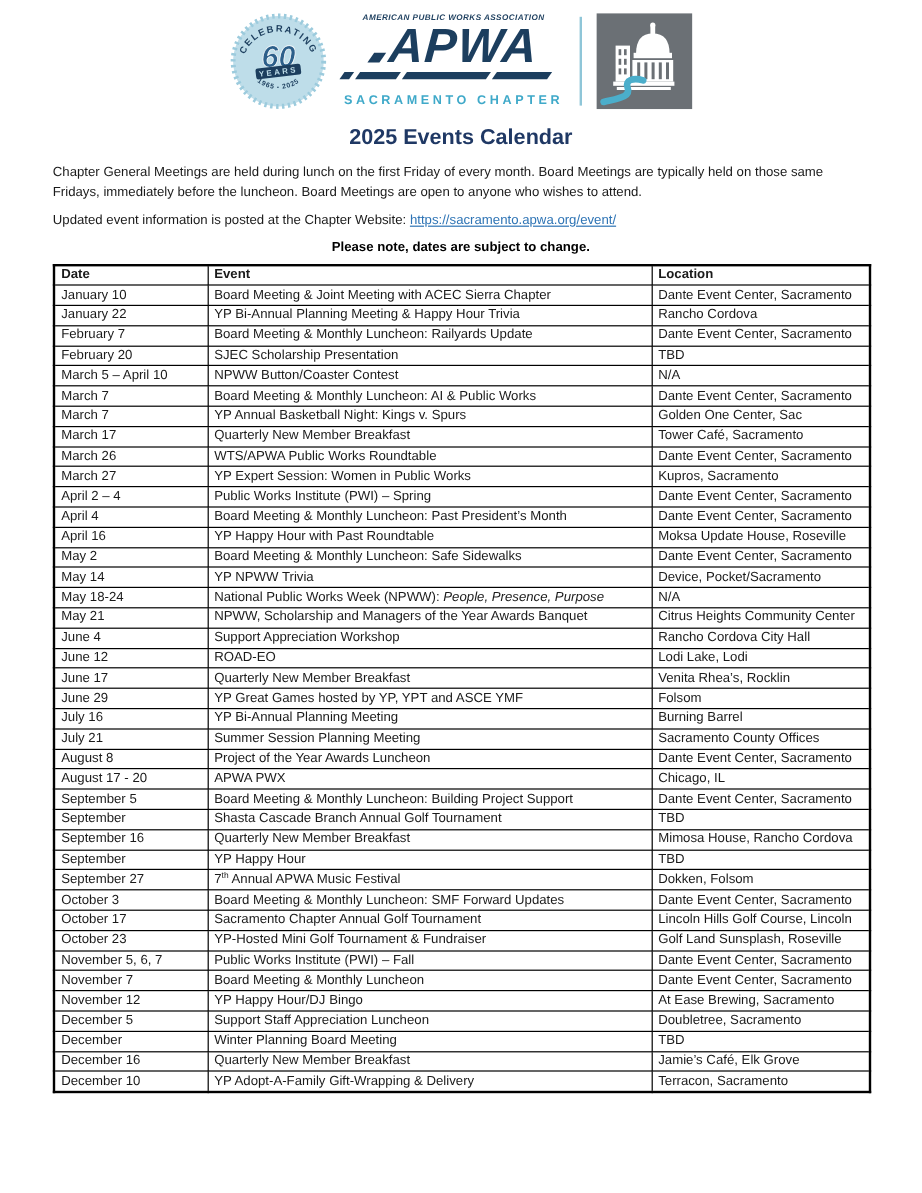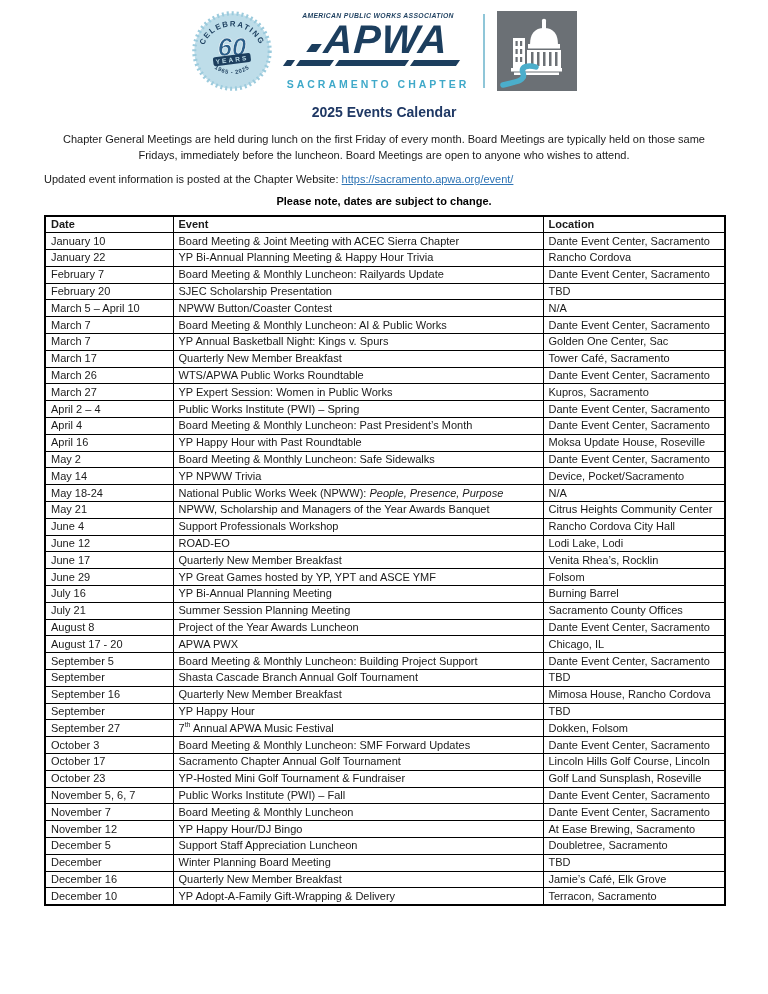--- a/index.html
+++ b/index.html
@@ -22,23 +22,23 @@
     font-size:40px; font-weight:800; font-style:italic; color:var(--logo_navy);
     line-height:38px; letter-spacing:1px; transform:skewX(-4deg);
   }
   .band{display:flex; gap:5px; width:100%; margin-top:2px;}
   .band i{display:block; height:6px; background:var(--logo_navy); transform:skewX(-35deg);}
   .band i:nth-child(1){width:8px;} .band i:nth-child(2){width:34px;}
   .band i:nth-child(3){width:70px;} .band i:nth-child(4){width:46px;}
   .chapter-text{font-size:10.5px; font-weight:bold; color:var(--cyan); letter-spacing:3px; margin-top:12px; white-space:nowrap;}
   .logo-sep{width:2px; height:74px; background:#8FC6D8;}
   
-  .page-title{text-align:center; color:var(--navy); font-size:14px; font-weight:bold; margin-top:12px;}
+  .page-title{text-align:center; color:var(--navy); font-size:18px; font-weight:bold; margin-top:12px;}
   .content{margin:0 44px;}
-  .intro{font-size:11px; line-height:15.5px; margin-top:12px;text-align:center;}
+  .intro{font-size:11px; line-height:15.5px; margin-top:12px;}
   .updated{font-size:11px; margin-top:10px;}
   .updated a{color:var(--link_blue); text-decoration:underline; cursor:pointer;}
   .note{font-size:11px; font-weight:bold; margin-top:10px; color:#000;text-align:center;}
   
   table{width:680px; margin-top:8px; border-collapse:collapse; border:2px solid var(--border_black); table-layout:fixed;}
   th,td{
     border:1px solid var(--border_black); padding:0 5px; height:16.8px;
     font-size:11px; line-height:13px; text-align:left; vertical-align:middle;
     white-space:nowrap; overflow:hidden;
   }
@@ -220,21 +220,21 @@
             <td><span>National Public Works Week (NPWW): </span><em>People, Presence, Purpose</em></td>
             <td>N/A</td>
           </tr>
           <tr>
             <td>May 21</td>
             <td>NPWW, Scholarship and Managers of the Year Awards Banquet</td>
             <td>Citrus Heights Community Center</td>
           </tr>
           <tr>
             <td>June 4</td>
-            <td>Support Professionals Workshop</td>
+            <td>Support Appreciation Workshop</td>
             <td>Rancho Cordova City Hall</td>
           </tr>
           <tr>
             <td>June 12</td>
             <td>ROAD-EO</td>
             <td>Lodi Lake, Lodi</td>
           </tr>
           <tr>
             <td>June 17</td>
             <td>Quarterly New Member Breakfast</td>

